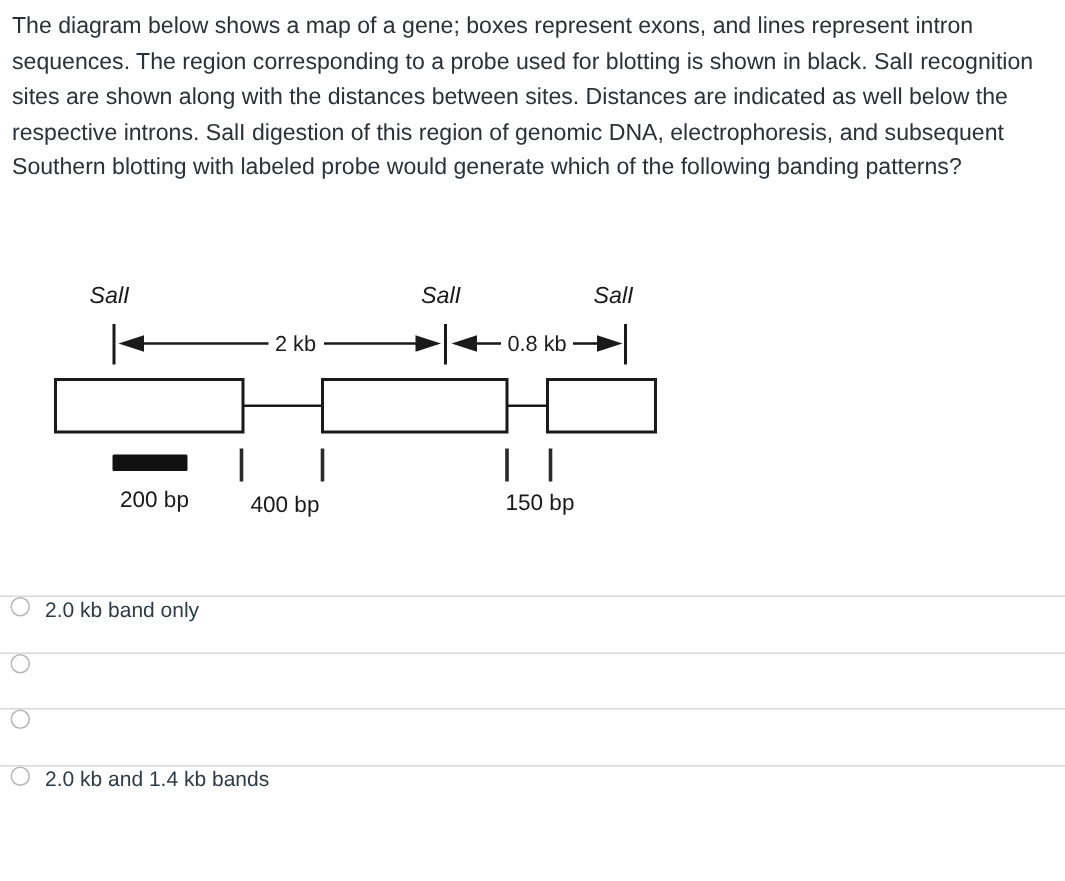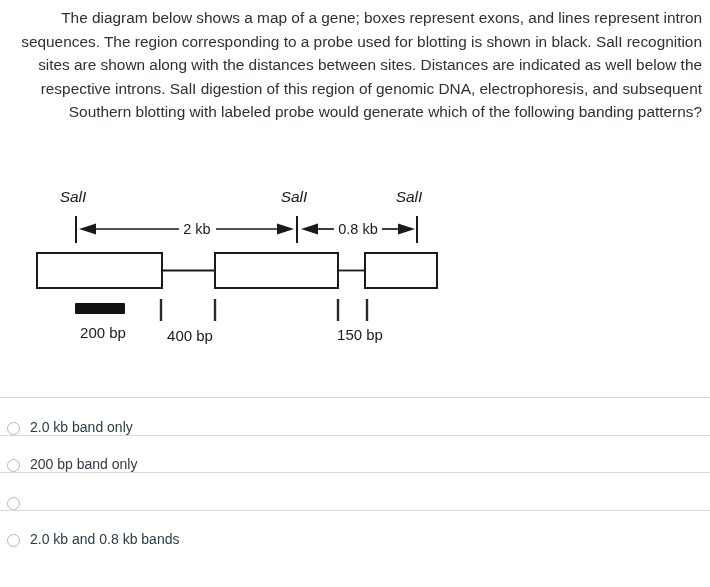--- a/index.html
+++ b/index.html
@@ -17,21 +17,20 @@
   }
   .question-text {
     position: absolute;
     left: 8px;
     top: 6px;
     width: 694px;
     margin: 0;
     font-size: 15.4px;
     line-height: 23.6px;
     color: #2b3137;
-    text-align: right;
   }
   .diagram {
     position: absolute;
     left: 0;
     top: 180px;
   }
   .diagram text {
     fill: #1a1a1a;
     font-family: "Liberation Sans", "DejaVu Sans", sans-serif;
     font-size: 15px;
@@ -47,21 +46,21 @@
     position: absolute;
     left: 0;
     top: 397px;
     width: 710px;
   }
   .option-row {
     box-sizing: border-box;
     height: 37.6px;
     border-top: 1px solid #d9d9d9;
     display: flex;
-    align-items: flex-end;
+    align-items: flex-start;
     padding-left: 7px;
     cursor: pointer;
     background: #ffffff;
   }
   .radio {
     box-sizing: border-box;
     width: 13px;
     height: 13px;
     border: 1.5px solid #b7b7b7;
     border-radius: 50%;
@@ -125,24 +124,23 @@
     <text x="360" y="160" text-anchor="middle">150 bp</text>
   </svg>
 
   <div class="options">
     <div class="option-row">
       <span class="radio"></span>
       <span class="option-label">2.0 kb band only</span>
     </div>
     <div class="option-row">
       <span class="radio"></span>
-      <span class="option-label">200 bp band only</span>
     </div>
     <div class="option-row">
       <span class="radio"></span>
     </div>
     <div class="option-row">
       <span class="radio"></span>
-      <span class="option-label">2.0 kb and 0.8 kb bands</span>
+      <span class="option-label">2.0 kb and 1.4 kb bands</span>
     </div>
   </div>
 
 </div>
 
 </body></html>

